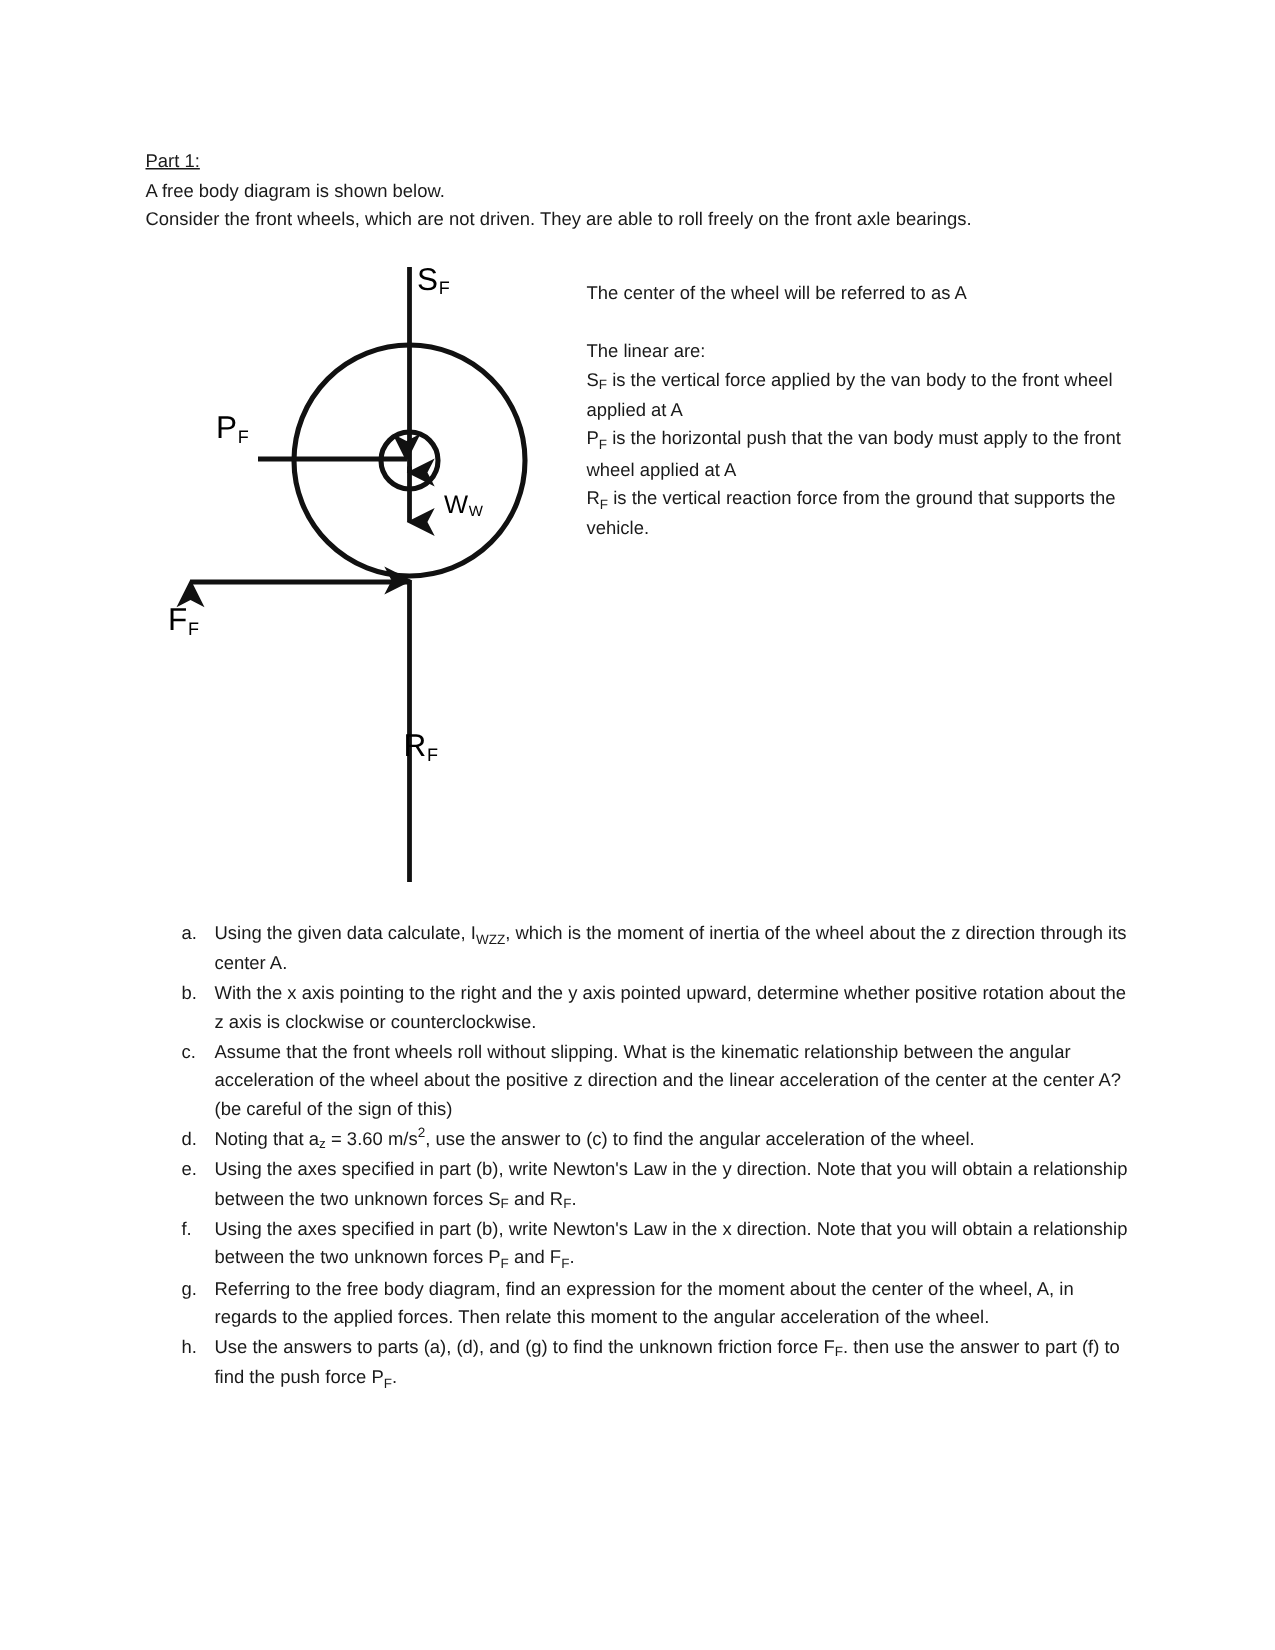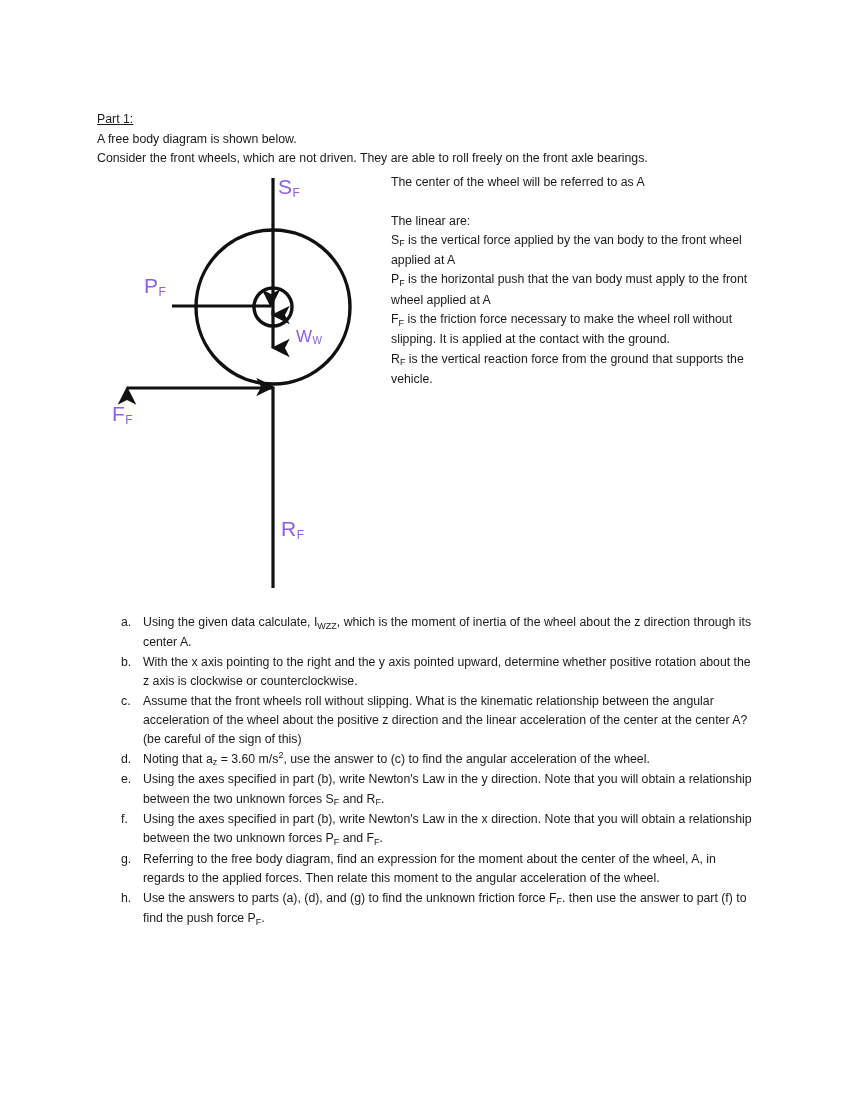--- a/index.html
+++ b/index.html
@@ -23,21 +23,20 @@
   }
 
   
   .intro {
     position: absolute;
     left: 97px;
     top: 98px;
     width: 670px;
     font-size: 12.3px;
     line-height: 19.5px;
-    margin-top: 12px;
   }
   .intro .part-title {
     text-decoration: underline;
     display: block;
   }
   .intro .line { display: block; white-space: nowrap; }
 
   
   .fbd {
     position: absolute;
@@ -45,43 +44,43 @@
     top: 165px;
     width: 300px;
     height: 440px;
   }
   .fbd svg { display: block; }
 
   .fbd-label {
     position: absolute;
     font-size: 21px;
     line-height: 1;
-    color: #8b5cf6;
+    color: #000000;
     white-space: nowrap;
     text-align: right;
   }
   .fbd-label sub {
     font-size: 12px;
     vertical-align: baseline;
     position: relative;
     top: 3px;
     left: 0.5px;
   }
   .lbl-sf { left: 183px; top: 11px; }
   .lbl-pf { left: 49px; top: 110px; }
   .lbl-ww { left: 185px; top: 163px; font-size: 17px; margin-left: 16px; }
   .lbl-ww sub { font-size: 10px; top: 2px; }
   .lbl-ff { left: 17px; top: 238px; }
-  .lbl-rf { left: 186px; top: 322px; margin-top: 31px; }
+  .lbl-rf { left: 174px; top: 322px; }
 
   
   .forces {
     position: absolute;
     left: 391px;
-    top: 173px;
+    top: 186px;
     width: 372px;
     font-size: 12.3px;
     line-height: 19.3px;
   }
   .forces p { margin: 0; }
   .forces .spacer { height: 19.3px; }
   .forces sub {
     font-size: 9px;
     vertical-align: baseline;
     position: relative;
@@ -169,21 +168,20 @@
     <span class="fbd-label lbl-rf"><span>R</span><sub>F</sub></span>
   </div>
 
   <div class="forces">
     <p>The center of the wheel will be referred to as A</p>
     <div class="spacer"></div>
     <p>The linear are:</p>
     <div id="forces-list">
         <p><span>S</span><sub>F</sub><span> is the vertical force applied by the van body to the front wheel applied at A</span></p>
         <p><span>P</span><sub>F</sub><span> is the horizontal push that the van body must apply to the front wheel applied at A</span></p>
-        <p><span>F</span><sub>F</sub><span> is the friction force necessary to make the wheel roll without slipping. It is applied at the contact with the ground.</span></p>
         <p><span>R</span><sub>F</sub><span> is the vertical reaction force from the ground that supports the vehicle.</span></p>
       </div>
   </div>
 
   <div class="questions" id="questions-list">
       <div class="q-item">
         <div class="q-marker">a.</div>
         <div class="q-text"><span>Using the given data calculate, I</span><sub>WZZ</sub><span>, which is the moment of inertia of the wheel about the z direction through its center A.</span></div>
       </div>
       <div class="q-item">

